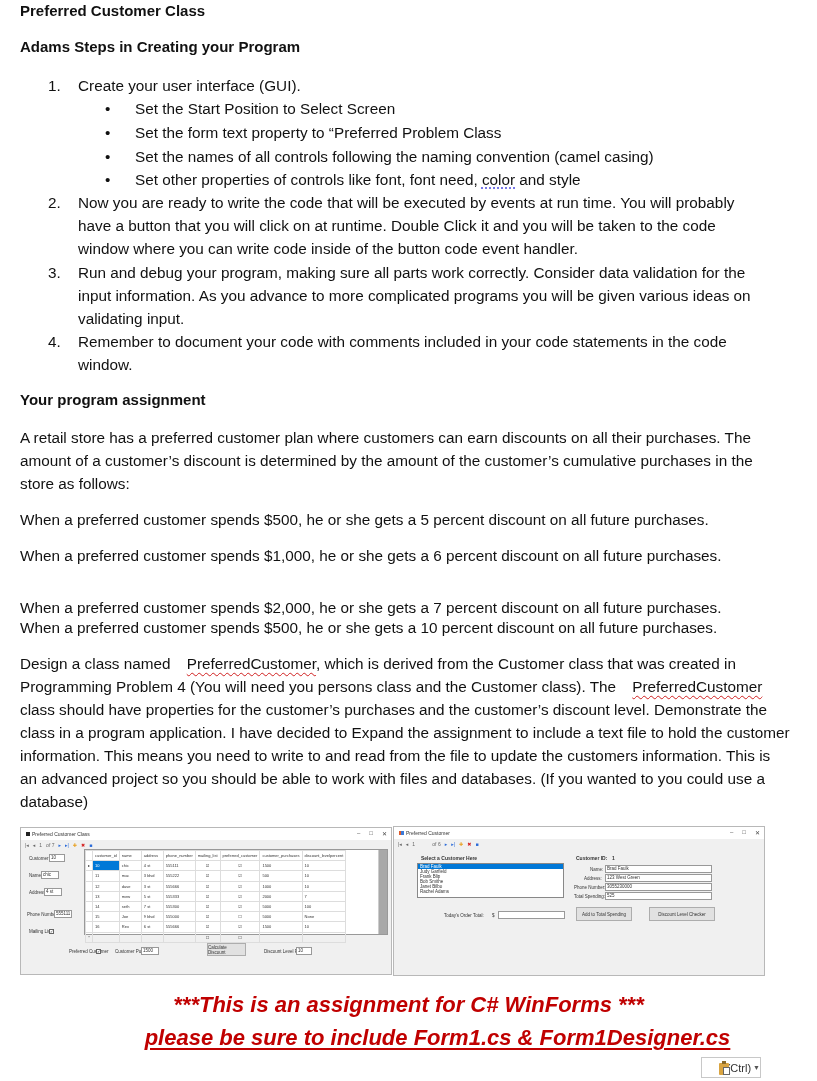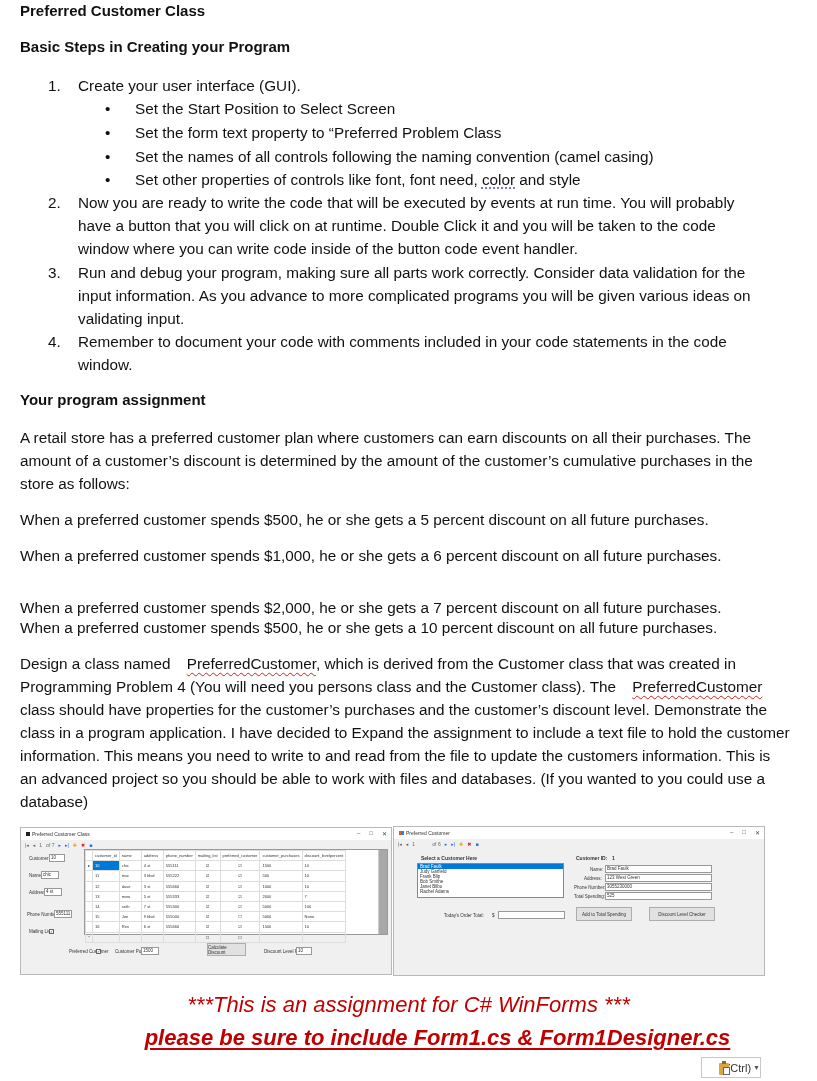--- a/index.html
+++ b/index.html
@@ -33,33 +33,33 @@
   .grid td, .grid th { border: 1px solid #ddd; height: 10.2px; padding: 0 2px; font-weight: normal; text-align: left; white-space: nowrap; overflow: hidden; }
   .grid th { background: #fff; }
   .grid .rowhdr { width: 7px; padding: 0; text-align: center; }
   .grid .sel { background: #0078d7; color: #fff; }
   .grid .cc { text-align: center; }
   .vscroll { position: absolute; right: 0; top: 0; bottom: 0; width: 9px; background: #a8a8a8; border-left: 1px solid #ccc; }
   .listbox { position: absolute; background: #fff; border: 1px solid #888; font-size: 4.5px; line-height: 5px; }
   .listbox div { padding-left: 2px; white-space: nowrap; }
   .listbox .selitem { background: #0078d7; color: #fff; }
 
-  .red1 { position: absolute; left: 0; width: 817px; text-align: center; color: #c00000; font-weight: normal; font-style: italic; font-size: 22px; }
+  .red1 { position: absolute; left: 0; width: 817px; text-align: center; color: #c00000; font-weight: bold; font-style: italic; font-size: 22px; }
   .red2 { position: absolute; left: 0; width: 817px; text-align: center; color: #c00000; font-weight: bold; font-style: italic; font-size: 22px; text-decoration: underline; text-underline-offset: 3px; margin-left: 29px; }
   .paste { position: absolute; left: 701px; top: 1057px; width: 60px; height: 21px; border: 1px solid #c8c8c8; background: #fff; display: flex; align-items: center; gap: 2px; padding-left: 17px; font-size: 11px; color: #333; }
   .clip { width: 12px; height: 14px; position: relative; }
   .clip .board { position: absolute; left: 0; top: 2px; width: 10px; height: 12px; background: #d9a441; border-radius: 1px; }
   .clip .clipt { position: absolute; left: 3px; top: 0; width: 4px; height: 3px; background: #8a6a2a; }
   .clip .page { position: absolute; left: 4px; top: 6px; width: 7px; height: 8px; background: #fff; border: 1px solid #666; }
 </style>
 </head>
 <body>
 
 <div class="h" style="top:2px;">Preferred Customer Class</div>
-<div class="h" style="top:38px;">Basic Steps in Creating your Program</div>
+<div class="h" style="top:38px;">Adams Steps in Creating your Program</div>
 
 <div class="ol-item" style="top:74px;">
   <span class="num">1.</span>
   <span class="txt">Create your user interface (GUI).</span>
 </div>
 
 <div class="bullet" style="top:97px;">
   <span class="dot">•</span>
   <span class="txt">Set the Start Position to Select Screen</span>
 </div>

